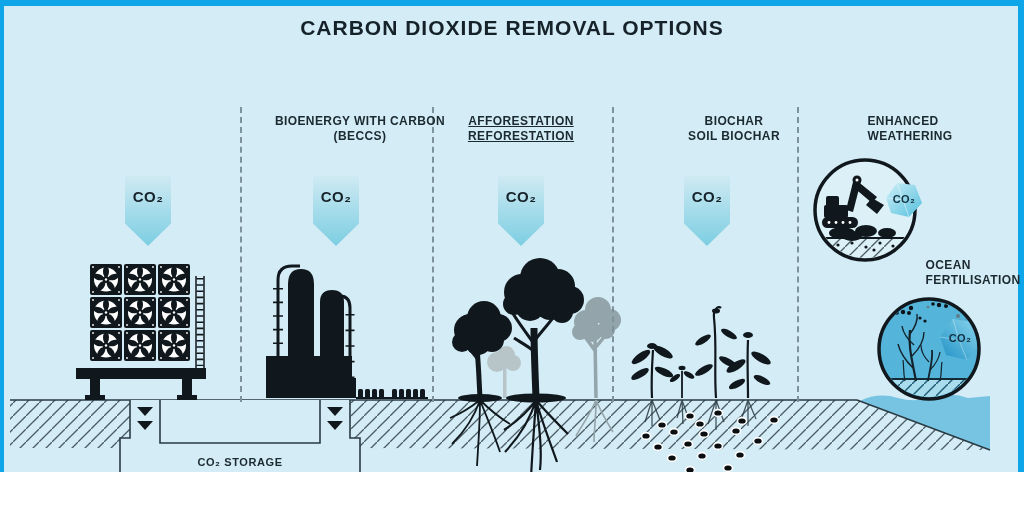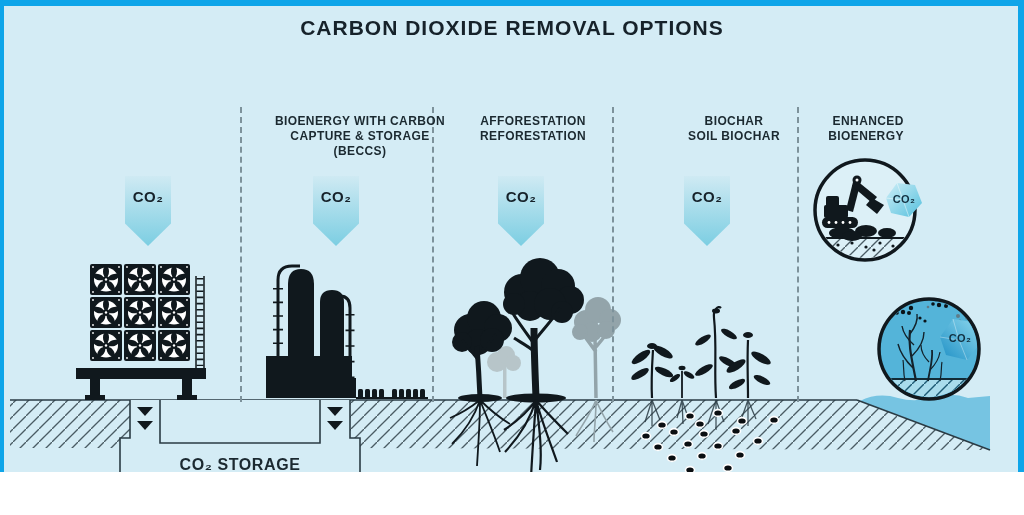--- a/index.html
+++ b/index.html
@@ -4,31 +4,31 @@
 <style>
   html,body{margin:0;padding:0;background:#ffffff;}
   .stage{position:relative;width:1024px;height:472px;background:#0ea5e9;overflow:hidden;
          font-family:"Liberation Sans","DejaVu Sans",sans-serif;color:#16222a;}
   .canvas{position:absolute;left:4px;top:6px;width:1014px;height:500px;background:#d4ecf5;}
   .title{position:absolute;left:0;top:16px;width:100%;text-align:center;font-size:21px;
          font-weight:700;letter-spacing:1px;color:#16222a;}
   .divider{position:absolute;top:107px;height:295px;width:0;border-left:2px dashed #7d929b;}
   .colhead{position:absolute;transform:translateX(-50%);text-align:center;font-size:12px;
            font-weight:700;letter-spacing:.4px;line-height:15px;color:#1b2930;white-space:nowrap;}
-  .sidehead{position:absolute;transform:translateX(-50%);text-align:right;font-size:12px;
-           font-weight:700;letter-spacing:.4px;line-height:15px;color:#1b2930;white-space:nowrap;}
+  .sidehead{position:absolute;transform:translateX(-50%);text-align:left;font-size:12px;
+           font-weight:700;letter-spacing:.4px;line-height:15px;color:#1b2930;white-space:nowrap;margin-left:44px;}
   .arrow{position:absolute;width:46px;height:70px;transform:translateX(-50%);
          background:linear-gradient(180deg,#cfeaf3 0%,#a9ddeb 45%,#7ccee2 100%);
          clip-path:polygon(0 0,100% 0,100% 68%,50% 100%,0 68%);
          display:flex;justify-content:center;}
   .arrow span{margin-top:12px;font-size:15px;font-weight:800;color:#16222a;letter-spacing:.5px;}
   .co2-chip{position:absolute;transform:translate(-50%,-50%);font-size:11px;font-weight:800;
             color:#123040;letter-spacing:.3px;}
   .storage-label{position:absolute;left:130px;top:456px;width:220px;text-align:center;
-            font-size:16px;font-weight:700;letter-spacing:.6px;color:#1b2930;}
+            font-size:11px;font-weight:700;letter-spacing:.6px;color:#1b2930;}
   svg{position:absolute;left:0;top:0;}
 </style>
 </head>
 <body>
 
 <div class="stage">
   <div class="canvas"></div>
 
   <svg width="1024" height="515" viewBox="0 0 1024 515">
     <defs>
@@ -331,34 +331,37 @@
 
   <div class="divider" style="left:240px;"></div>
   <div class="divider" style="left:432px;"></div>
   <div class="divider" style="left:612px;"></div>
   <div class="divider" style="left:797px;"></div>
 
   <div class="title">CARBON DIOXIDE REMOVAL OPTIONS</div>
 
   <div class="colhead" style="left:336px;top:114px;margin-left:24px;">
     <div>BIOENERGY WITH CARBON</div>
-    <div>CAPTURE &amp; STORAGE</div>
     <div>(BECCS)</div>
   </div>
-  <div class="colhead" style="left:533px;top:114px;">
+  <div class="colhead" style="left:521px;top:114px;text-decoration:underline;">
     <div>AFFORESTATION</div>
     <div>REFORESTATION</div>
   </div>
   <div class="colhead" style="left:706px;top:114px;margin-left:28px;">
     <div>BIOCHAR</div>
     <div>SOIL BIOCHAR</div>
   </div>
   <div class="sidehead" style="left:866px;top:114px;">
     <div>ENHANCED</div>
-    <div>BIOENERGY</div>
+    <div>WEATHERING</div>
+  </div>
+  <div class="sidehead" style="left:929px;top:258px;">
+    <div>OCEAN</div>
+    <div>FERTILISATION</div>
   </div>
 
   <div class="arrow" style="left:148px;top:176px;">
     <span>CO₂</span>
   </div>
   <div class="arrow" style="left:336px;top:176px;">
     <span>CO₂</span>
   </div>
   <div class="arrow" style="left:521px;top:176px;">
     <span>CO₂</span>

